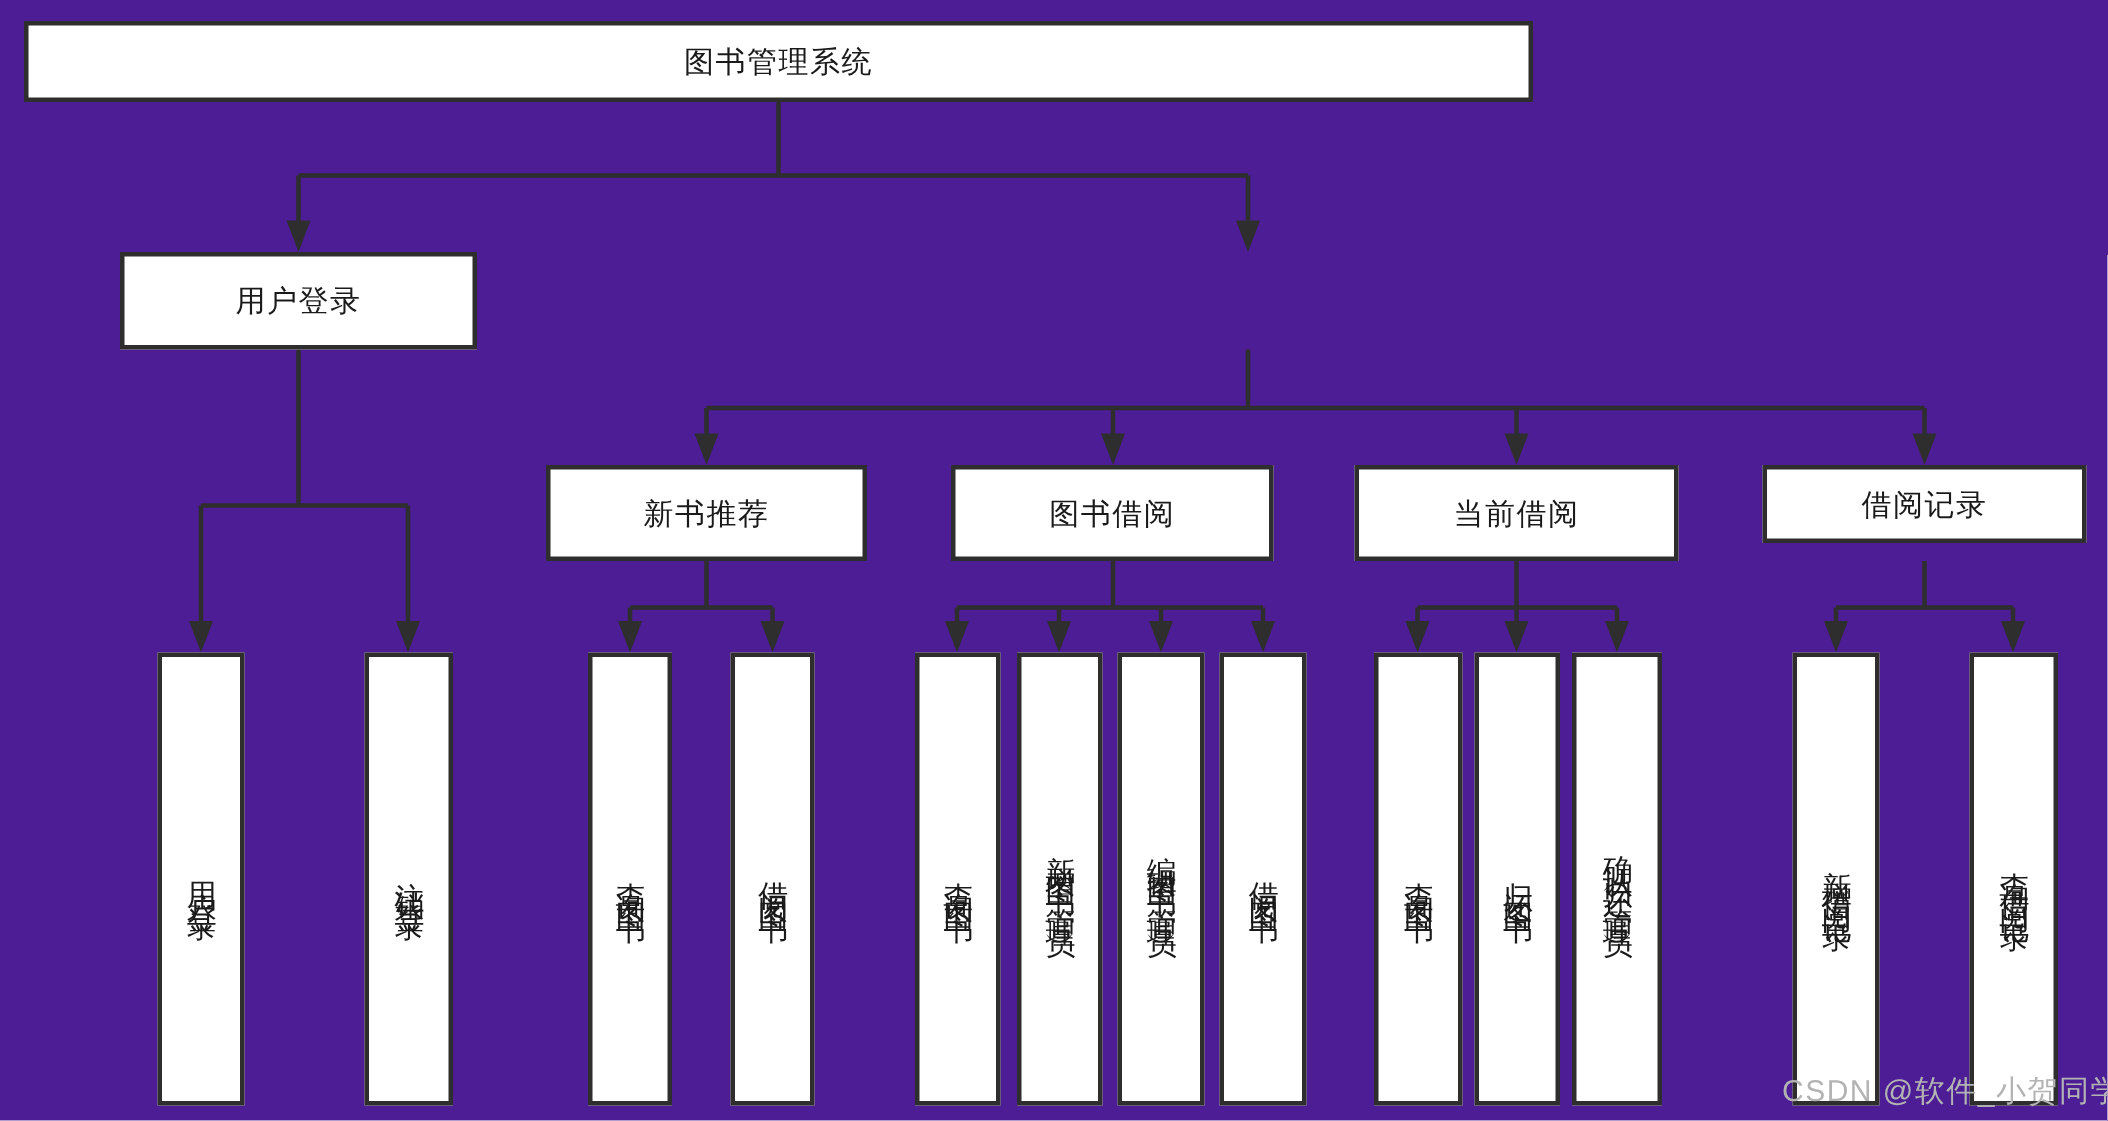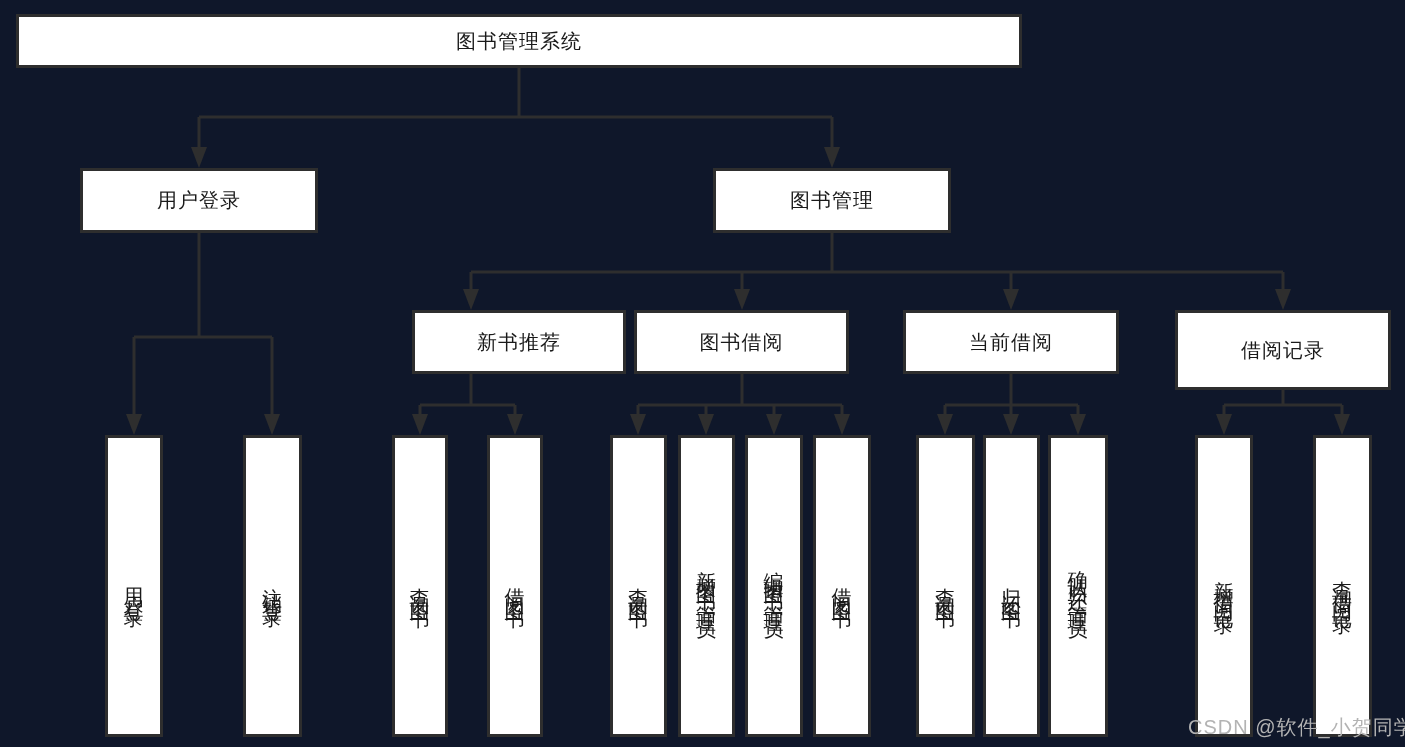--- a/index.html
+++ b/index.html
@@ -1,21 +1,21 @@
 <!DOCTYPE html>
 <html lang="zh"><head>
 <meta charset="utf-8">
 <title>图书管理系统</title>
 <style>
   html, body { margin: 0; padding: 0; background: #ffffff; }
   .canvas {
     position: relative;
     width: 1405px;
     height: 747px;
-    background: #0f172a;
+    background: #4c1d95;
     font-family: "Liberation Sans", sans-serif;
     overflow: hidden;
   }
   .connectors {
     position: absolute;
     left: 0; top: 0;
     width: 1405px; height: 747px;
   }
   .node {
     position: absolute;
@@ -33,24 +33,24 @@
   .node.v span {
     writing-mode: vertical-rl;
     text-orientation: mixed;
     letter-spacing: 7px;
     line-height: 1;
   }
   
   .n-root   { left:16px;   top:14px;  width:1006px; height:54px; }
   .n-l2a    { left:80px;   top:168px; width:238px;  height:65px; }
   .n-l2b    { left:713px;  top:168px; width:238px;  height:65px; }
-  .n-l3a    { left:364px;  top:310px; width:214px;  height:64px;margin-left:48px; }
+  .n-l3a    { left:364px;  top:310px; width:214px;  height:64px; }
   .n-l3b    { left:634px;  top:310px; width:215px;  height:64px;text-align:center; }
   .n-l3c    { left:903px;  top:310px; width:216px;  height:64px;align-items:center; }
-  .n-l3d    { left:1175px; top:310px; width:216px;  height:80px; }
+  .n-l3d    { left:1175px; top:310px; width:216px;  height:52px; }
   .leaf     { top:435px; height:302px; }
   .n-g1a { left:105px;  width:58px; }
   .n-g1b { left:243px;  width:59px; }
   .n-g2a { left:392px;  width:56px; }
   .n-g2b { left:487px;  width:56px; }
   .n-g3a { left:610px;  width:57px; }
   .n-g3b { left:678px;  width:57px; }
   .n-g3c { left:745px;  width:58px; }
   .n-g3d { left:813px;  width:58px; }
   .n-g4a { left:916px;  width:59px; }
@@ -147,23 +147,20 @@
     </g>
   </svg>
 
   <div class="node n-root">
     <span>图书管理系统</span>
   </div>
 
   <div class="node n-l2a">
     <span>用户登录</span>
   </div>
-  <div class="node n-l2b">
-    <span>图书管理</span>
-  </div>
 
   <div class="node n-l3a">
     <span>新书推荐</span>
   </div>
   <div class="node n-l3b">
     <span>图书借阅</span>
   </div>
   <div class="node n-l3c">
     <span>当前借阅</span>
   </div>

